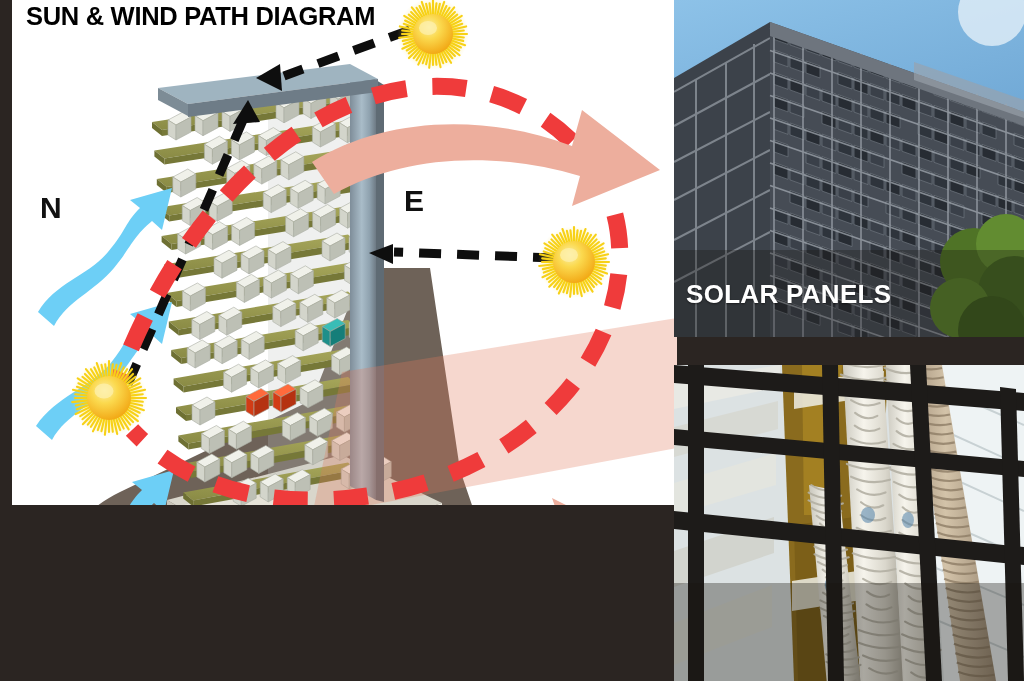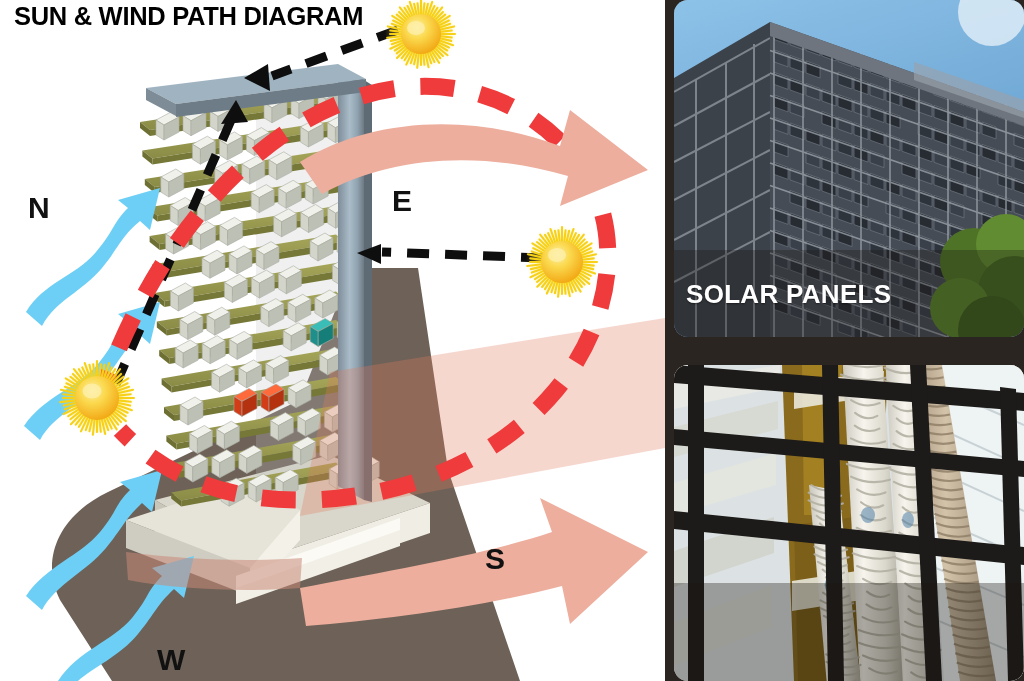--- a/index.html
+++ b/index.html
@@ -1,33 +1,33 @@
 <!DOCTYPE html>
 <html><head>
 <meta charset="utf-8">
 <style>
   html,body{margin:0;padding:0;background:#ffffff;}
   body{width:1024px;height:681px;overflow:hidden;font-family:"Liberation Sans",sans-serif;}
   #root{position:relative;width:1024px;height:681px;background:#2b2522;}
 
   
-  #diagram{position:absolute;left:0;top:0;width:665px;height:681px;background:#ffffff;overflow:hidden;}
+  #diagram{position:absolute;left:12px;top:0;width:665px;height:505px;background:#ffffff;overflow:hidden;}
   #diagram svg.layer{position:absolute;left:0;top:0;width:665px;height:681px;overflow:visible;}
 
   #title{position:absolute;left:14px;top:2px;font-size:25.5px;font-weight:bold;letter-spacing:-0.3px;
          color:#000;white-space:nowrap;font-family:"Liberation Sans",sans-serif;}
 
   .compass{position:absolute;font-size:30px;font-weight:bold;color:#111;font-family:"Liberation Sans",sans-serif;}
   #c-n{left:28px;top:191px;}
   #c-e{left:392px;top:184px;}
   #c-s{left:485px;top:542px;}
   #c-w{left:157px;top:643px;}
 
   
-  .photo{position:absolute;overflow:hidden;border-radius:14px;}
+  .photo{position:absolute;overflow:hidden;}
   #photo-solar{left:674px;top:0px;width:350px;height:337px;background:#7d8894;}
   #photo-turb{left:674px;top:365px;width:350px;height:316px;background:#b9b2a4;}
   .photo svg{position:absolute;left:0;top:0;}
   .caption{position:absolute;color:#fff;font-weight:bold;font-family:"Liberation Sans",sans-serif;
            font-size:26px;letter-spacing:0.3px;line-height:1.06;text-shadow:0 1px 2px rgba(0,0,0,.45);}
   #cap-solar{left:12px;top:281px;}
   #cap-turb{left:12px;top:249px;}
 </style>
 </head>
 <body>

